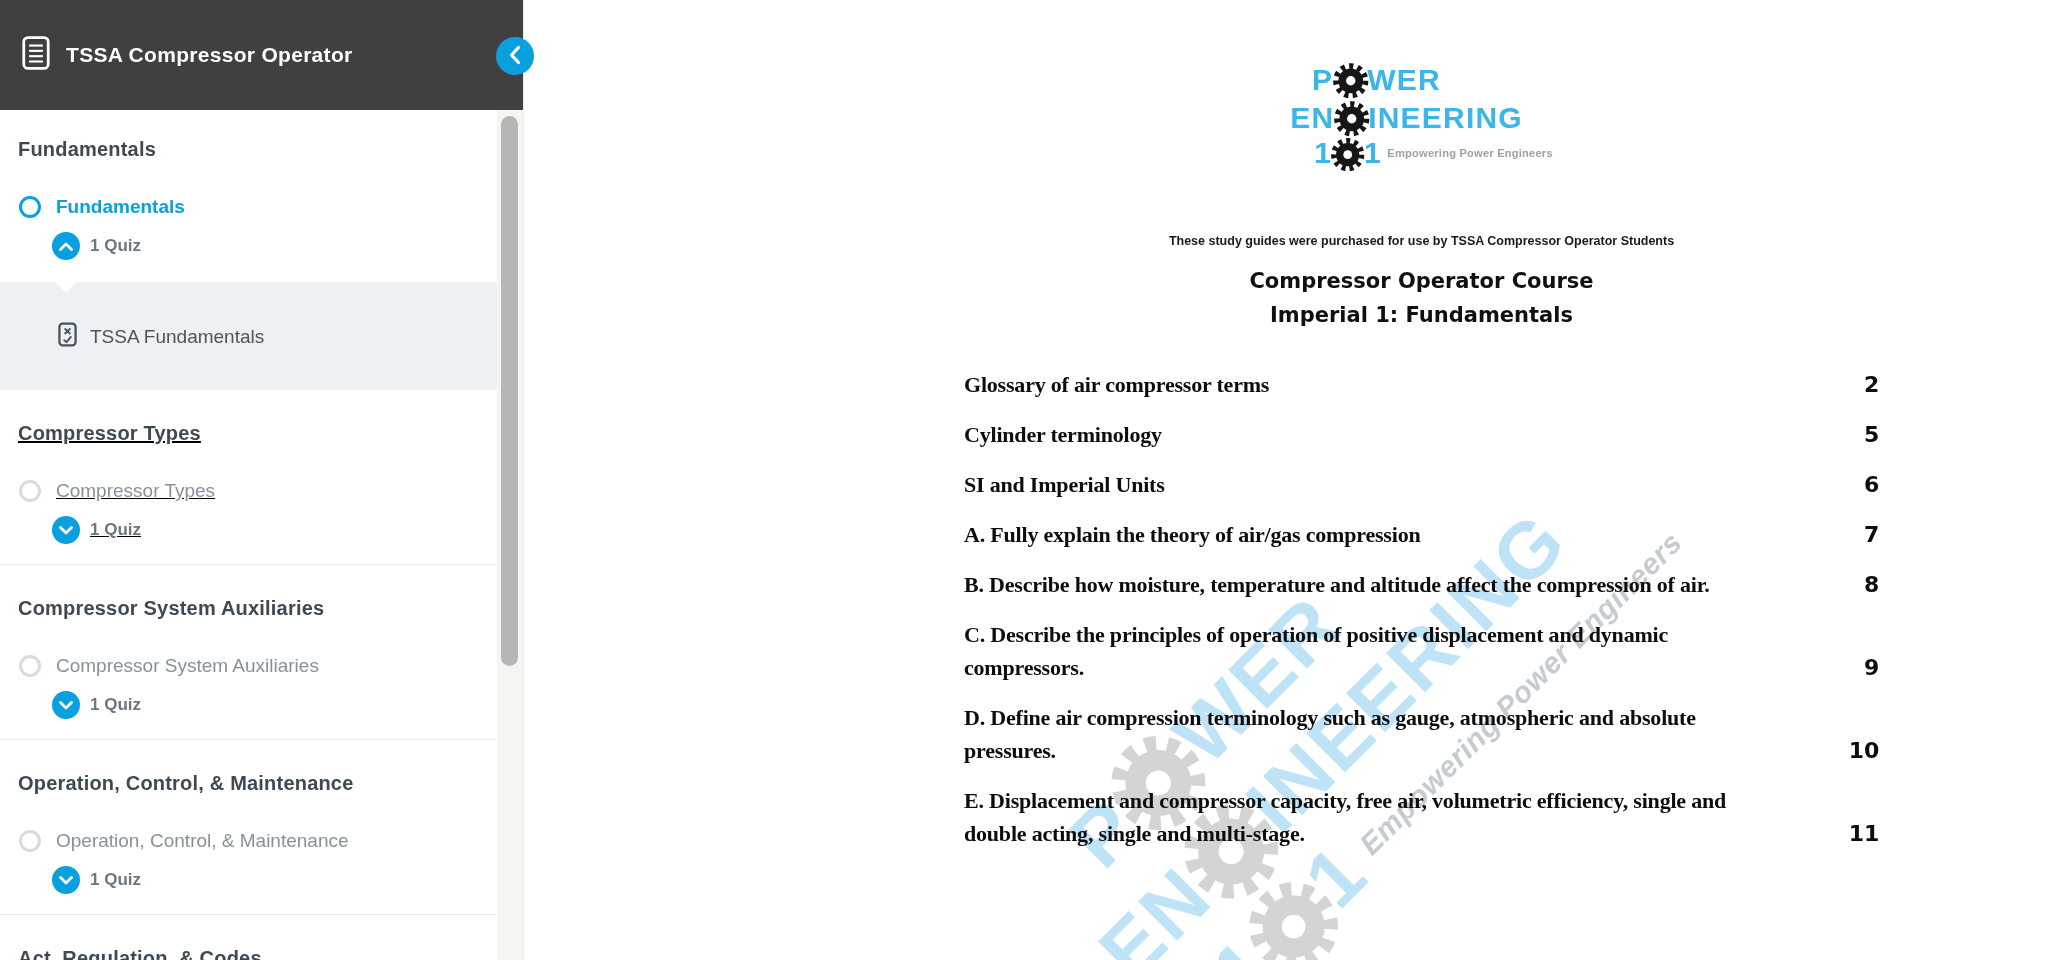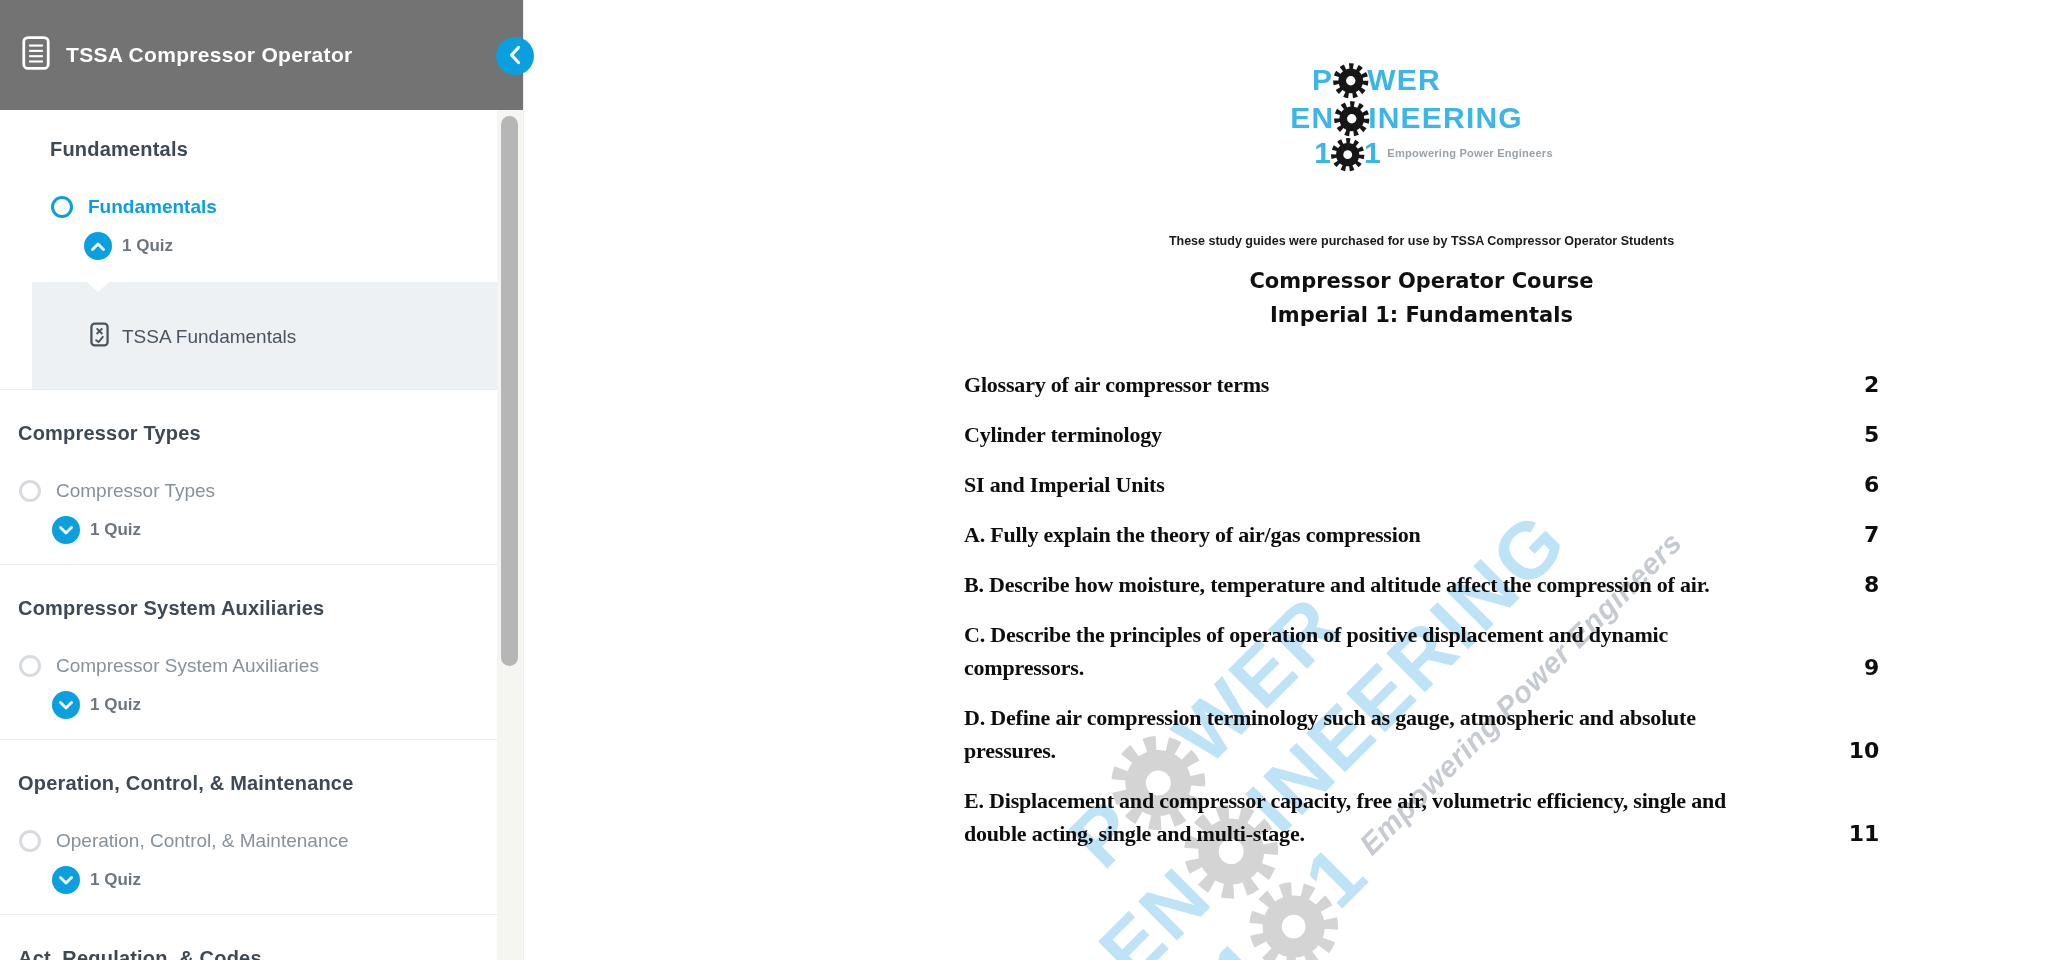--- a/index.html
+++ b/index.html
@@ -2,30 +2,30 @@
 <html><head>
 <meta charset="utf-8">
 <style>
   * { margin:0; padding:0; box-sizing:border-box; }
   html,body { width:2048px; height:960px; overflow:hidden; background:#fff;
               font-family:"Liberation Sans", sans-serif; }
   .app { display:flex; width:2048px; height:960px; }
 
   
   .sidebar { width:523px; height:960px; position:relative; background:#fff; flex:0 0 523px; z-index:5; }
-  .sb-header { height:110px; background:#737373; display:flex; align-items:center; padding-left:22px; position:relative; }
+  .sb-header { height:110px; background:#404040; display:flex; align-items:center; padding-left:22px; position:relative; }
   .sb-header .course-ico { margin-right:16px; flex:0 0 auto; }
   .sb-title { color:#fff; font-size:21px; font-weight:800; letter-spacing:.3px; }
   .collapse-btn { position:absolute; left:496px; top:37px; width:38px; height:38px; border-radius:50%;
                   background:#0aa0e0; border:none; display:flex; align-items:center; justify-content:center; cursor:pointer; }
 
   .sb-body { width:497px; }
   .section { padding:26px 0 20px; border-bottom:1px solid #e9ecef; }
-  .section.first { padding-bottom:0;padding-left:32px; }
-  .section.s2 { padding-top:30px; } .section.s3 { padding-top:30px; } .section.s4 { padding-top:30px; } .section.s5 { padding-top:30px; border-bottom:none; }
+  .section.first { padding-bottom:0; }
+  .section.s2 { padding-top:30px;text-decoration:underline; } .section.s3 { padding-top:30px; } .section.s4 { padding-top:30px; } .section.s5 { padding-top:30px; border-bottom:none; }
   .sec-heading { margin-left:18px; font-size:20px; font-weight:800; color:#3e4954; line-height:26px; letter-spacing:.2px; }
   .item-row { display:flex; align-items:center; margin:32px 0 0 19px; height:26px; cursor:pointer; }
   .radio { width:22px; height:22px; border-radius:50%; border:3px solid #d7dbdf; flex:0 0 auto; }
   .radio.active { border-color:#0aa0e0; }
   .item-label { margin-left:15px; font-size:19px; color:#87919a; }
   .item-label.active { color:#0aa0e0; font-weight:800; }
   .quiz-row { display:flex; align-items:center; margin:12px 0 0 52px; height:28px; cursor:pointer; }
   .badge { width:28px; height:28px; border-radius:50%; background:#0aa0e0; display:flex; align-items:center; justify-content:center; flex:0 0 auto; }
   .quiz-label { margin-left:10px; font-size:17px; font-weight:700; color:#6d7680; }
   .subitem { margin-top:22px; background:#edf1f4; padding:40px 0 38px 58px; position:relative;

